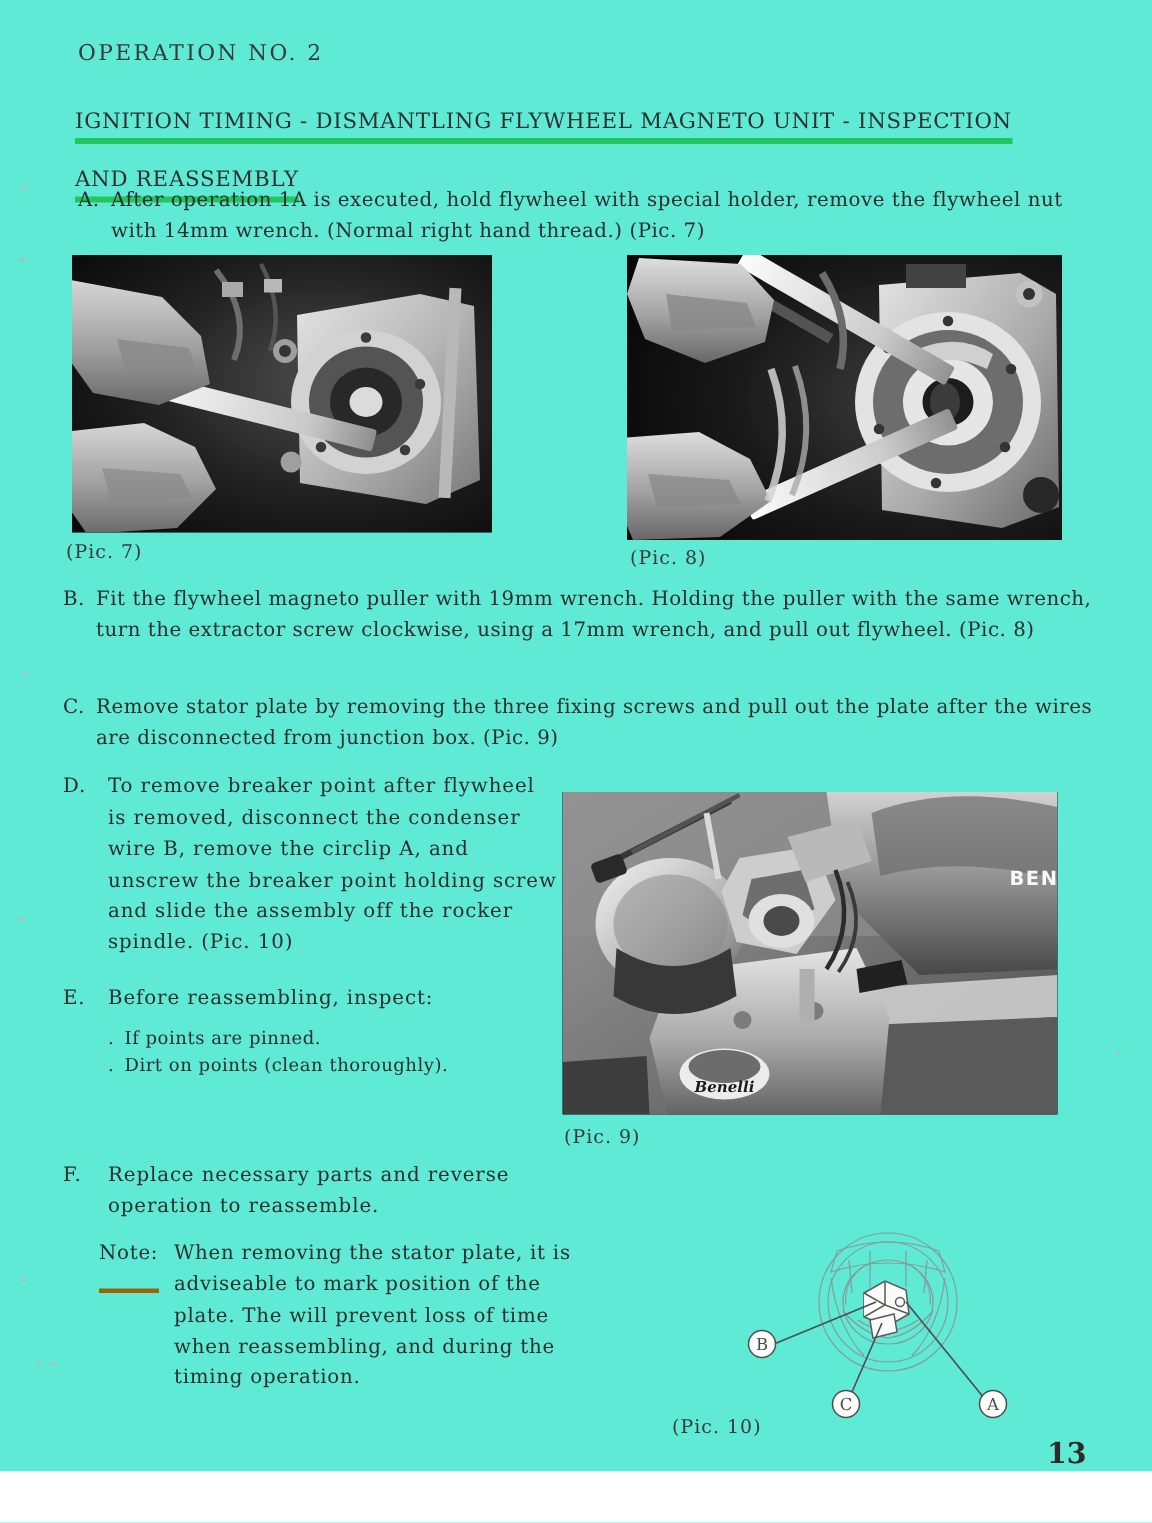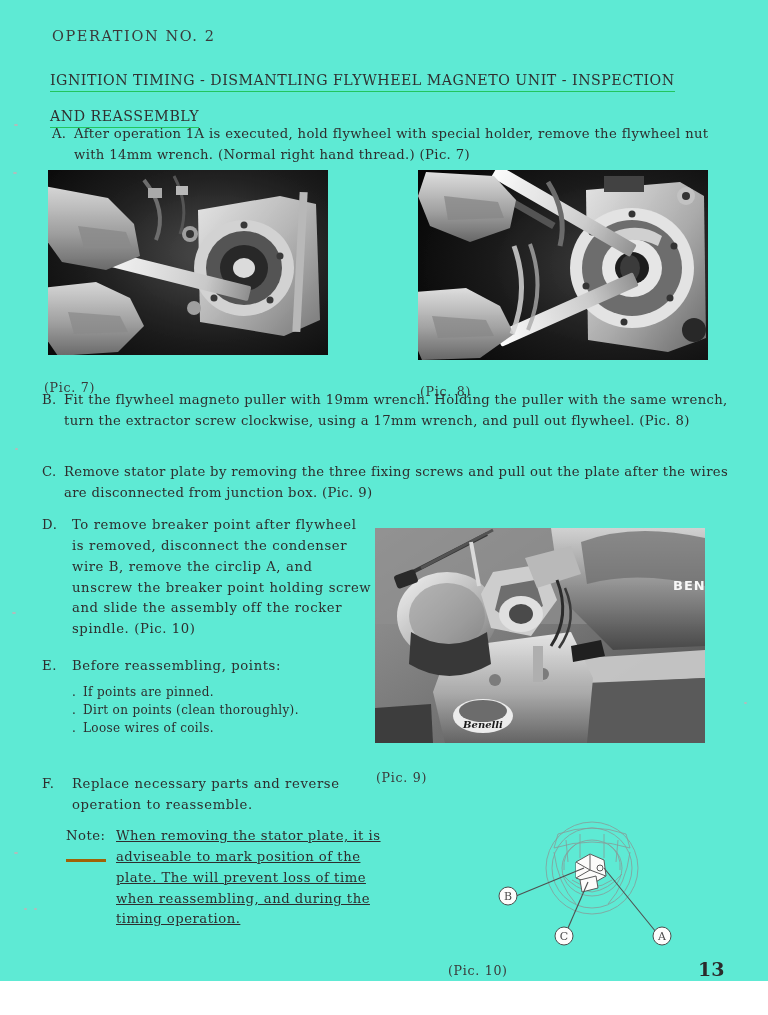--- a/index.html
+++ b/index.html
@@ -35,21 +35,21 @@
   .heading-wrap {
     position: absolute;
     left: 50px;
     top: 70px;
     width: 660px;
   }
   .heading-line {
     font-size: 14.2px;
     letter-spacing: 0.5px;
     color: #303030;
-    border-bottom: 1px solid #22c55e;
+    border-bottom: 4px solid #22c55e;
     display: inline-block;
     padding-bottom: 1px;
     line-height: 1.35;
   }
   .heading-line.l2 {
     margin-top: 15px;
   }
 
   .para {
     position: absolute;
@@ -77,21 +77,20 @@
     position: absolute;
     background: #111;
     overflow: hidden;
     filter: grayscale(1) contrast(1.07);
   }
   .cap {
     position: absolute;
     font-size: 12.6px;
     letter-spacing: 0.7px;
     color: #3a3a3a;
-    margin-top: 20px;
   }
 
   .bullets {
     position: absolute;
     font-size: 12px;
     line-height: 1.52;
     letter-spacing: 0.35px;
     color: #2e2e2e;
   }
   .bullets .bi {
@@ -112,21 +111,20 @@
   .note .nlabel {
     position: absolute;
     left: 0;
     top: 0;
     border-bottom: 3px solid #a16207;
     padding-bottom: 12px;
   }
   .note .nbody {
     padding-left: 50px;
     display: block;
-    text-decoration: underline;
   }
 
   .pageno {
     position: absolute;
     font-size: 19px;
     font-weight: bold;
     color: #2b2b2b;
   }
 
   .diagram {
@@ -368,27 +366,26 @@
       <path d="M196 118 L226 112 L230 128 L198 134 Z" fill="#232120"></path>
       <path d="M0 180 L56 176 L58 215 L0 215 Z" fill="#403d39"></path>
       <rect x="0" y="0" width="330" height="215" fill="#ffffff" opacity="0.025"></rect>
     </svg>
   </div>
 
   <div class="cap" style="left:376px; top:750px;text-align:center;">(Pic. 9)</div>
 
   <div class="para hang-wide" style="left:42px; top:656px; width:310px; letter-spacing:0.6px;">
     <span class="lbl">E.</span>
-    <span class="body">Before reassembling, points:</span>
+    <span class="body">Before reassembling, inspect:</span>
   </div>
 
   <div class="bullets" style="left:72px; top:683px; width:300px;">
     <div class="bi"><span class="dot">.</span><span>If points are pinned.</span></div>
     <div class="bi"><span class="dot">.</span><span>Dirt on points (clean thoroughly).</span></div>
-    <div class="bi"><span class="dot">.</span><span>Loose wires of coils.</span></div>
   </div>
 
   <div class="para hang-wide" style="left:42px; top:774px; width:330px; letter-spacing:0.6px;">
     <span class="lbl">F.</span>
     <span class="body">Replace necessary parts and reverse operation to reassemble.</span>
   </div>
 
   <div class="note" style="left:66px; top:826px; width:330px; letter-spacing:0.5px;">
     <span class="nlabel">Note:</span>
     <span class="nbody">When removing the stator plate, it is adviseable to mark position of the plate.  The will prevent loss of time when reassembling, and during the timing operation.</span>

